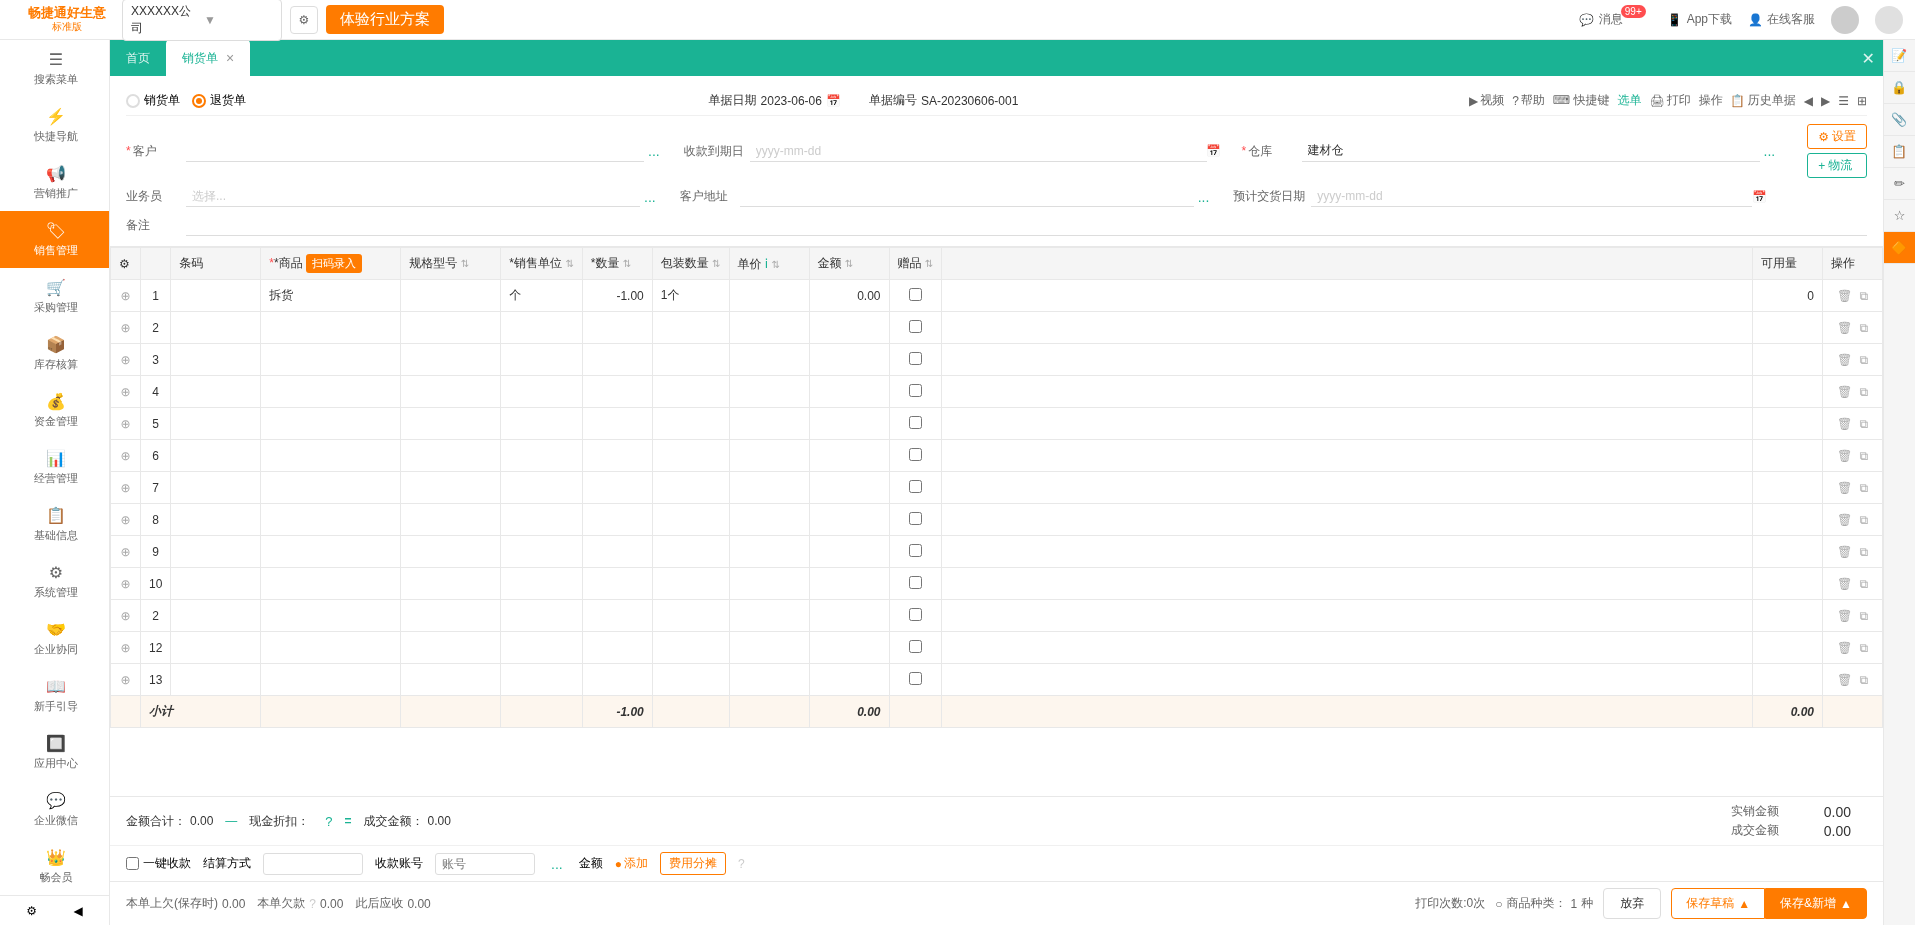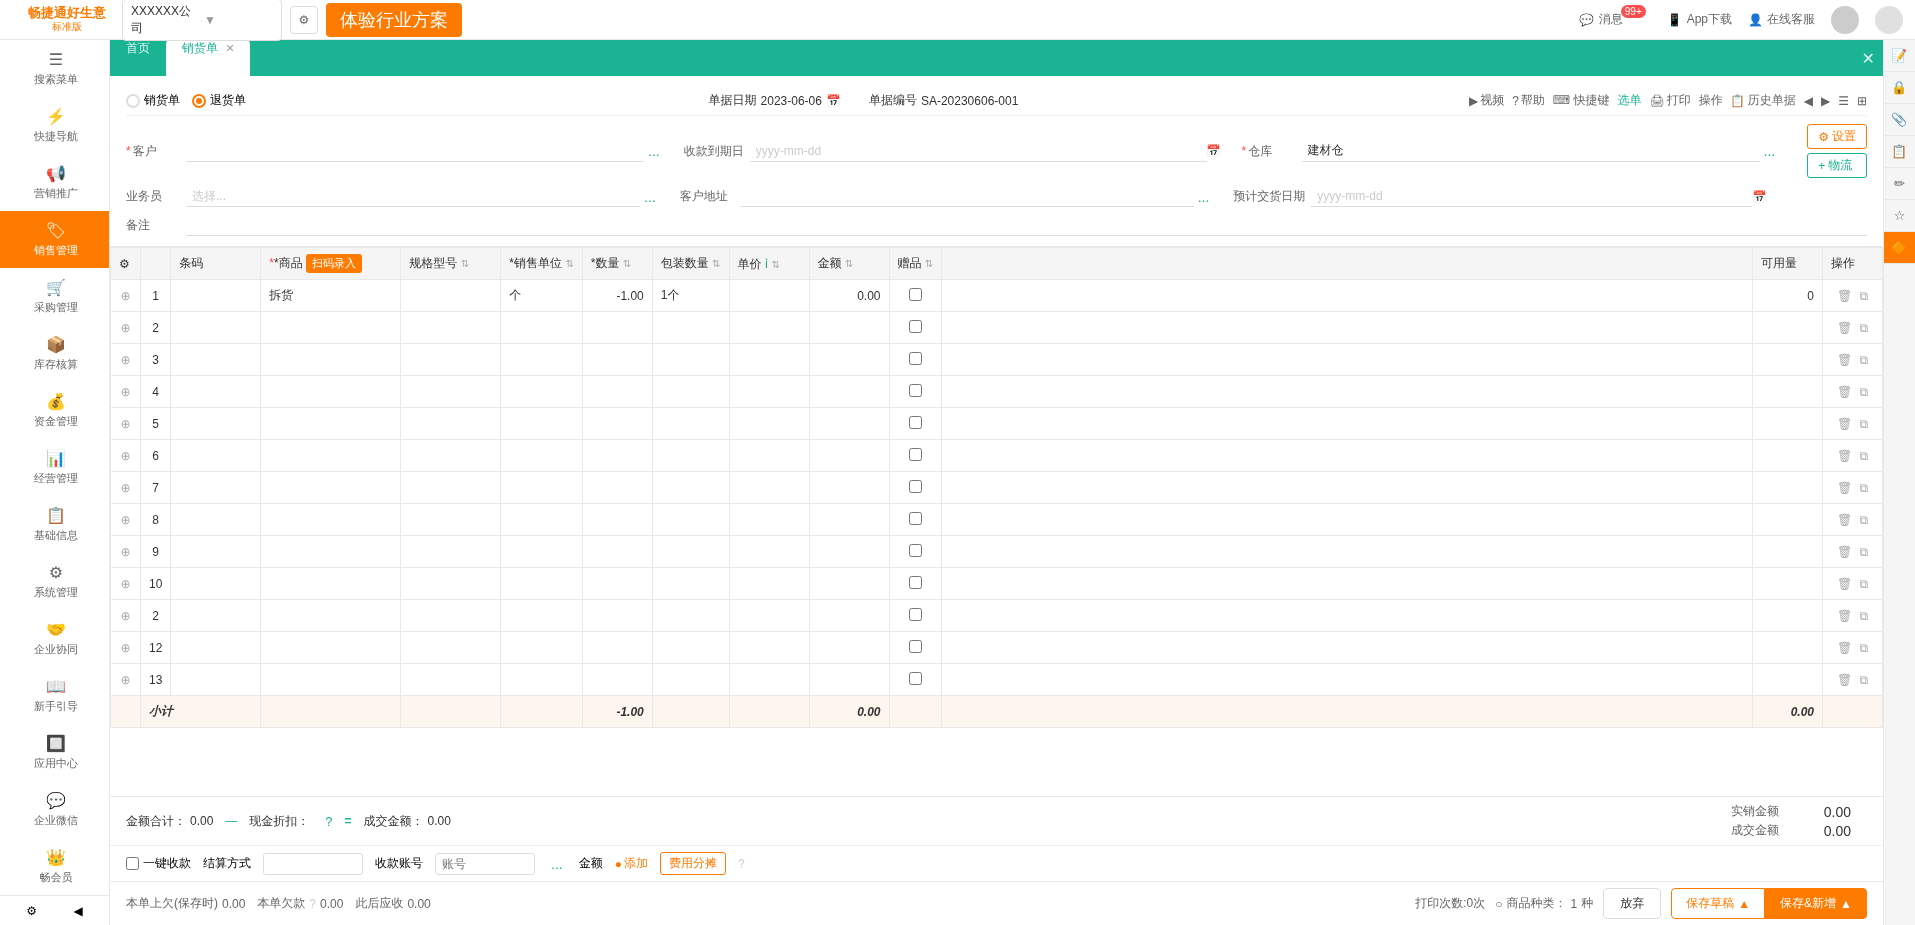--- a/index.html
+++ b/index.html
@@ -60,21 +60,21 @@
       color: #666;
     }
     .trial-btn {
       margin-left: 8px;
       background: #ff7b00;
       color: #fff;
       border: none;
       border-radius: 4px;
       padding: 5px 14px;
       cursor: pointer;
-      font-size: 18px;
+      font-size: 15px;
     }
     .header-right {
       margin-left: auto;
       display: flex;
       align-items: center;
       gap: 16px;
     }
     .header-right-item {
       display: flex;
       align-items: center;
@@ -151,21 +151,21 @@
       background: #1ab394;
       display: flex;
       align-items: center;
       height: 36px;
       padding: 0 0;
     }
     .tab-item {
       padding: 0 16px;
       height: 100%;
       display: flex;
-      align-items: flex-start;
+      align-items: center;
       cursor: pointer;
       color: rgba(255,255,255,0.85);
       font-size: 13px;
       gap: 4px;
     }
     .tab-item.active {
       background: #fff;
       color: #1ab394;
       border-radius: 4px 4px 0 0;
     }

